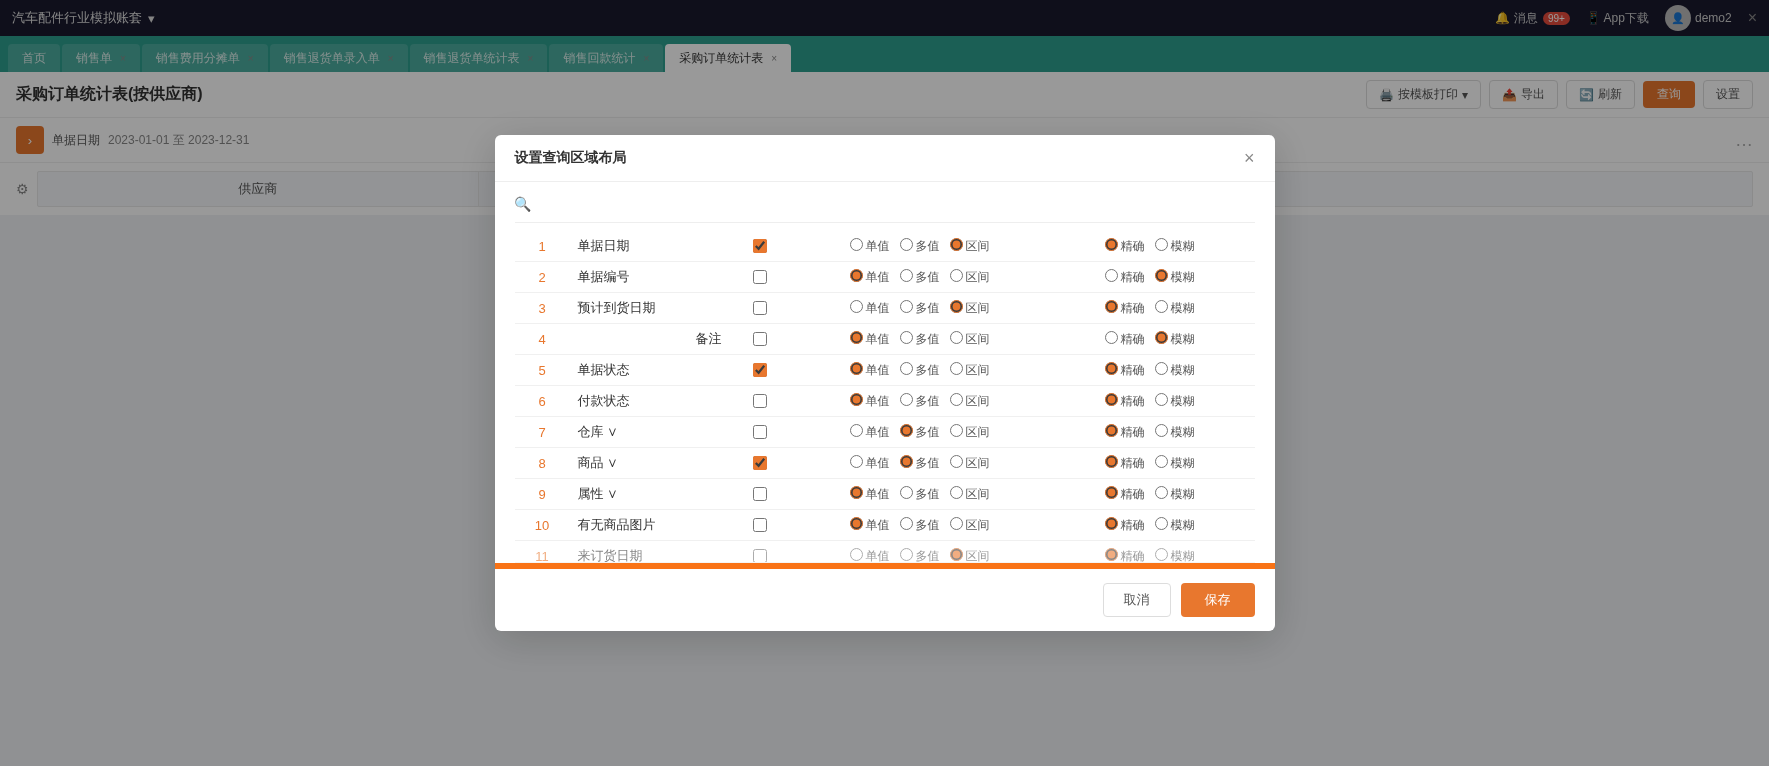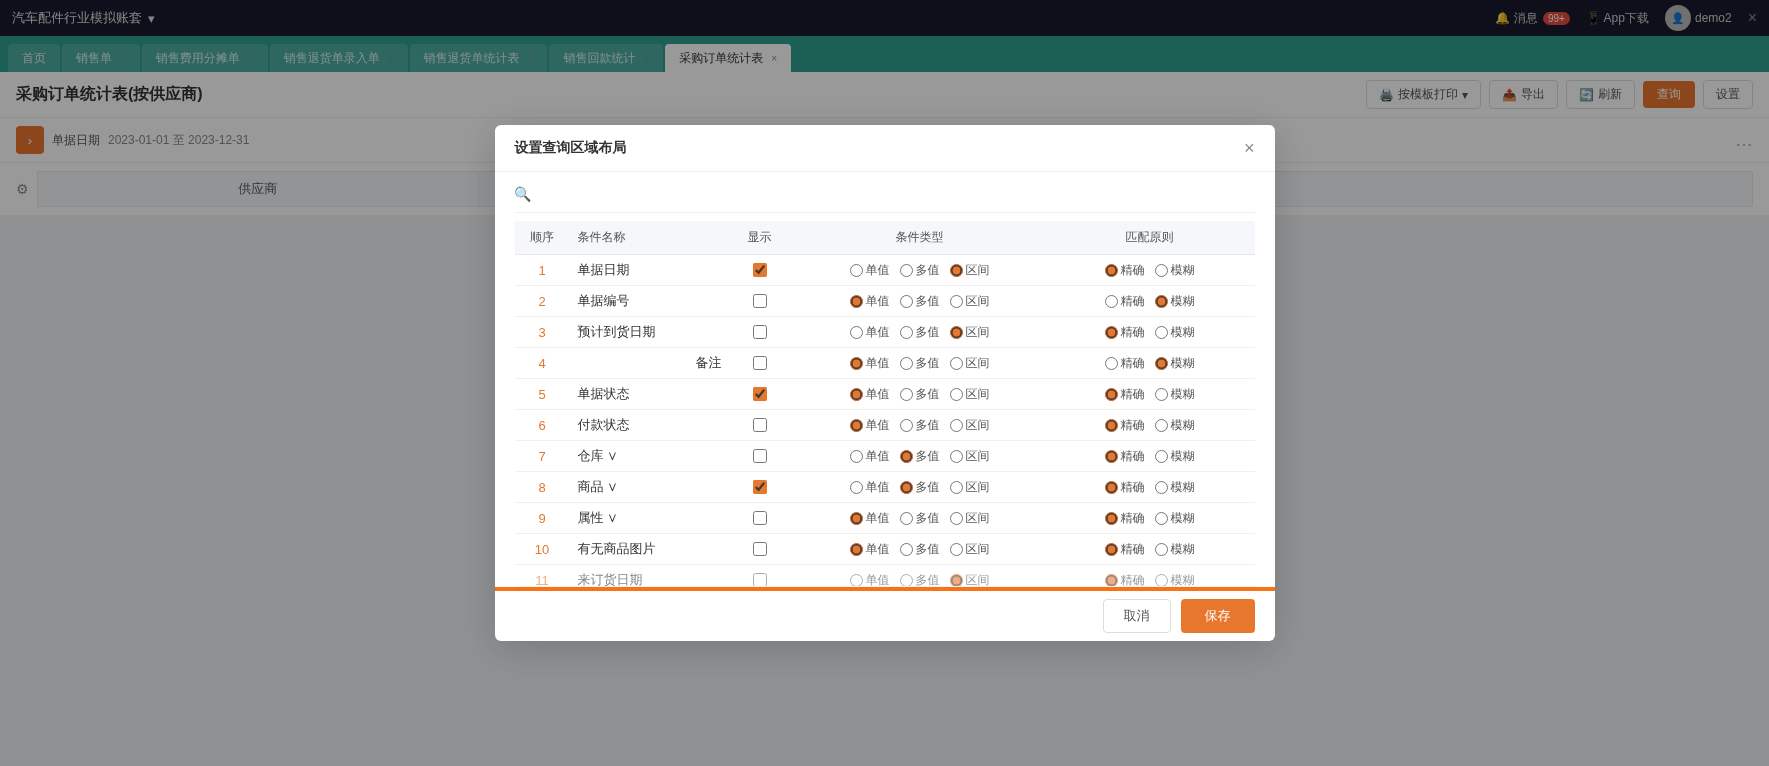--- a/index.html
+++ b/index.html
@@ -169,31 +169,31 @@
       grid-template-columns: 55px 160px 60px 260px 200px;
       padding: 6px 0;
       border-bottom: 1px solid #f0f0f0;
       font-size: 13px;
       color: #333;
     }
     .row-num { color: #e8772e; font-weight: 500; }
 
     
     .radio-group { display: flex; align-items: center; gap: 10px; }
-    .radio-item { display: flex; align-items: center; gap: 3px; font-size: 12px; color: #555; }
+    .radio-item { display: flex; align-items: flex-start; gap: 3px; font-size: 12px; color: #555; }
     .radio-input { width: 13px; height: 13px; accent-color: #e8772e; cursor: pointer; }
     .checkbox-input { width: 14px; height: 14px; accent-color: #e8772e; cursor: pointer; }
 
     
     .modal-footer {
-      padding: 8px 20px;
+      padding: 14px 20px;
       display: flex;
       justify-content: flex-end;
       gap: 10px;
-      border-top: 4px solid #f97316;
+      border-top: 6px solid #f97316;
       margin-top: auto;
     }
     .btn-cancel { padding: 7px 20px; border: 1px solid #ddd; background: #fff; border-radius: 4px; cursor: pointer; font-size: 13px; color: #555; }
     .btn-save { padding: 7px 24px; background: #e8772e; border: none; color: white; border-radius: 4px; cursor: pointer; font-size: 13px; font-weight: 500; }
 
     
     .bg-content { filter: blur(0px); }
     .table-area {
       background: #fff;
       margin: 0;
@@ -313,27 +313,20 @@
 
 
     <div class="modal-body">
 
       <div class="search-bar">
         <span class="search-icon">🔍</span>
       </div>
 
       <div class="settings-table">
 
-        <div class="table-row-header">
-          <div>顺序</div>
-          <div>条件名称</div>
-          <div>显示</div>
-          <div>条件类型</div>
-          <div>匹配原则</div>
-        </div>
 
         <div class="table-row-data">
           <div>
               <span class="row-num">1</span>
             </div>
           <div style="justify-content:flex-start;">
               <span>单据日期</span>
             </div>
           <div>
               <input type="checkbox" class="checkbox-input" checked="" style="">

